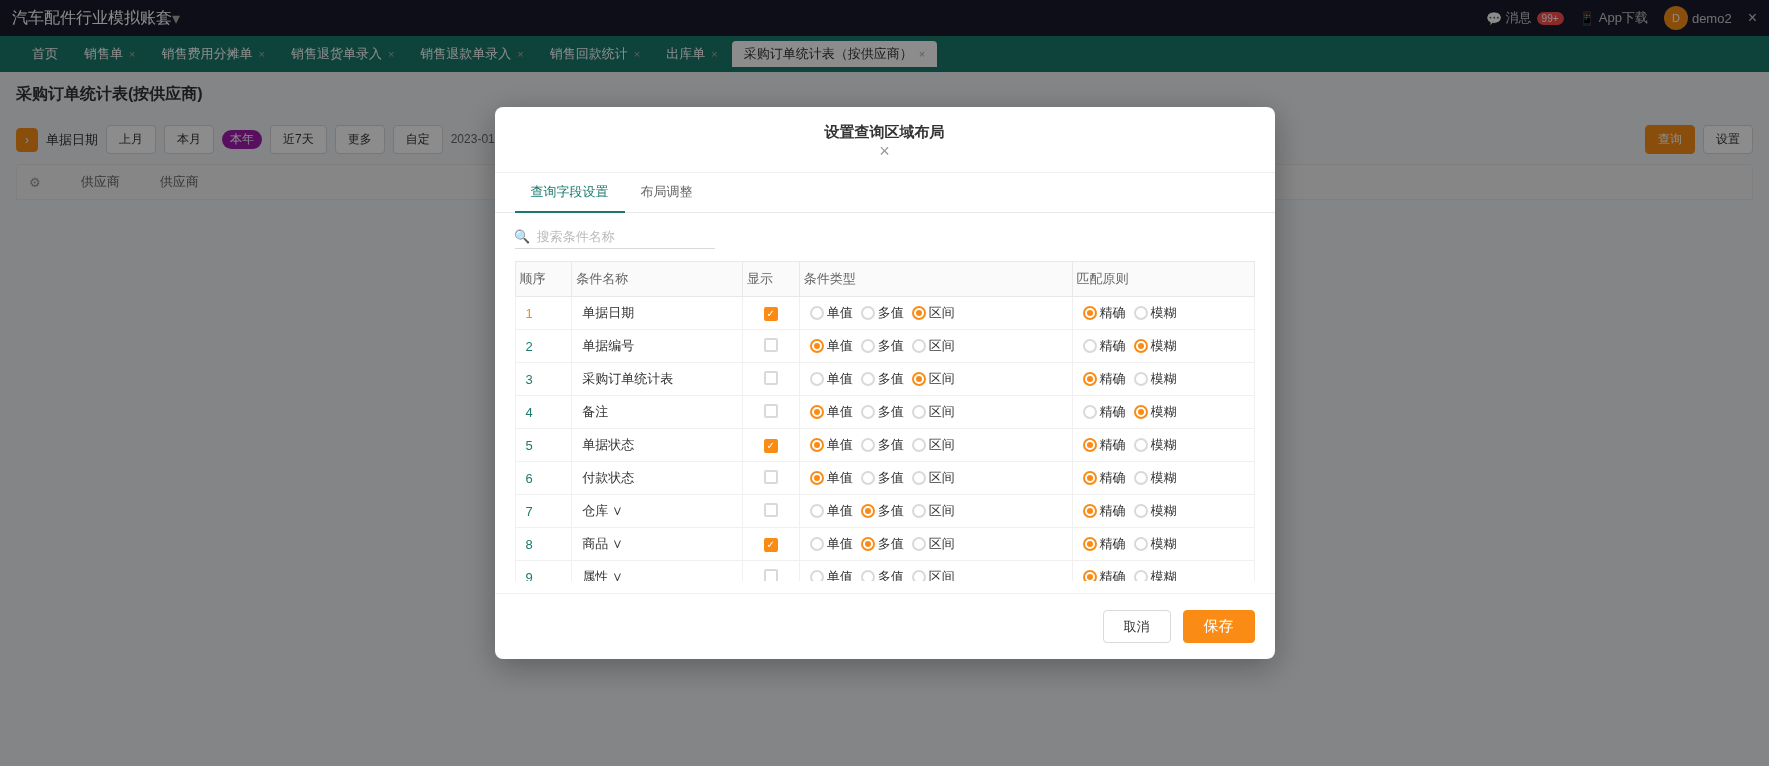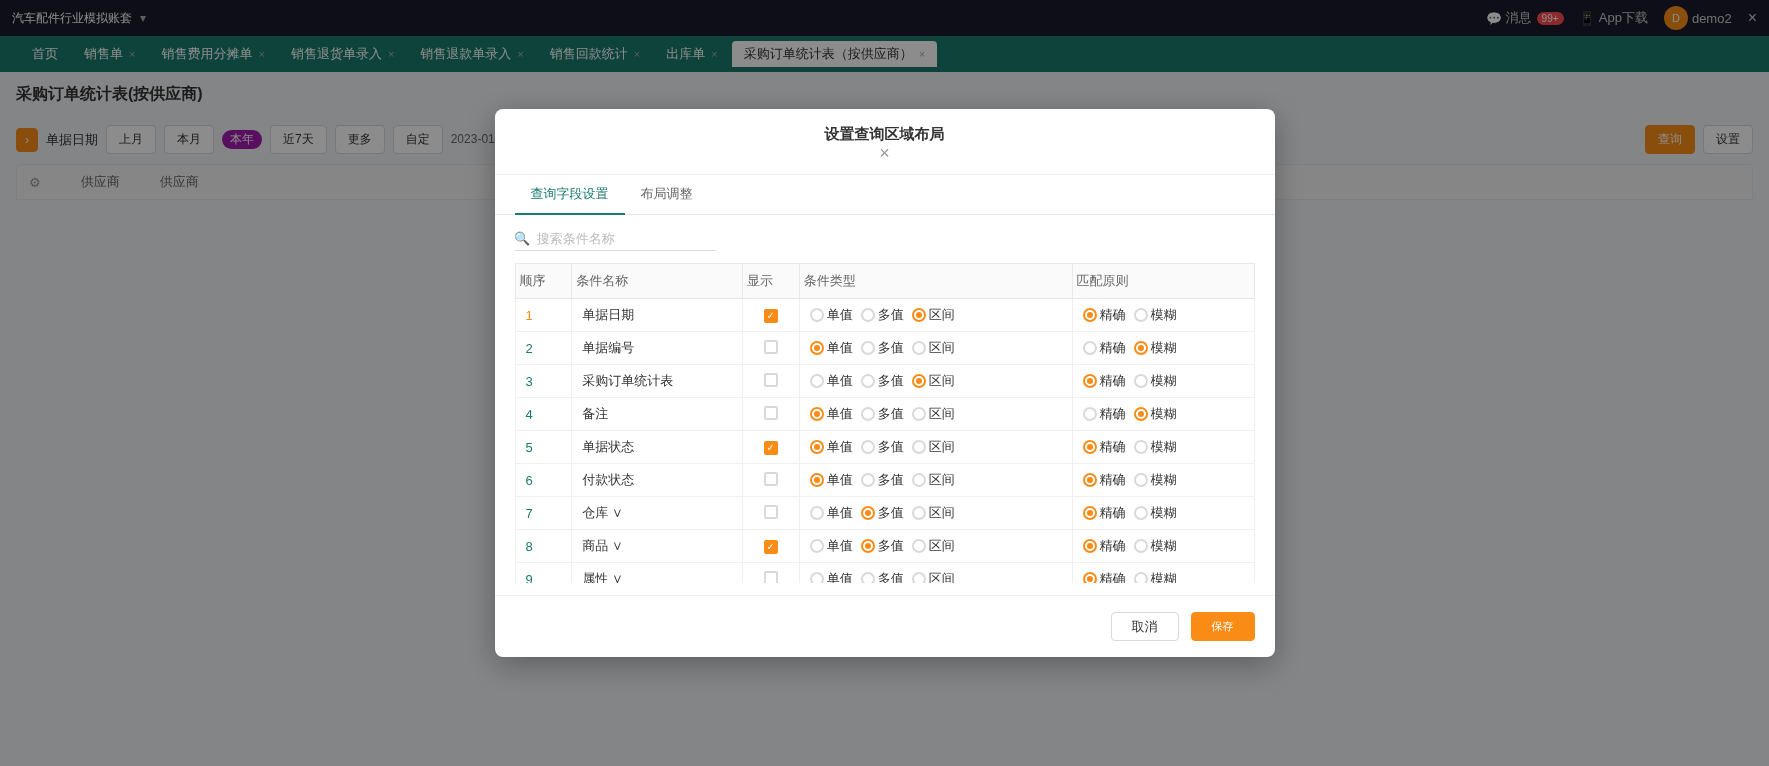--- a/index.html
+++ b/index.html
@@ -8,21 +8,21 @@
     
     .top-nav {
       background: #1a1a2e;
       height: 36px;
       display: flex;
       align-items: center;
       justify-content: space-between;
       padding: 0 12px;
       color: #fff;
     }
-    .top-nav-left { display: flex; align-items: center; gap: 8px; font-size: 12px; }
+    .top-nav-left { display: flex; align-items: center; font-size: 16px; }
     .top-nav-right { display: flex; align-items: center; gap: 16px; font-size: 13px; color: #ccc; }
     .nav-badge { background: #ff4d4f; color: #fff; border-radius: 10px; padding: 1px 5px; font-size: 10px; margin-left: 2px; }
     .close-x { color: #ccc; cursor: pointer; font-size: 16px; }
 
     
     .tab-bar {
       background: #1a7a6e;
       height: 36px;
       display: flex;
       align-items: center;
@@ -177,21 +177,21 @@
 
     
     .modal-footer {
       display: flex;
       justify-content: flex-end;
       gap: 12px;
       padding: 16px 20px;
       border-top: 1px solid #f0f0f0;
     }
     .btn-cancel { padding: 0 20px; border: 1px solid #d9d9d9; border-radius: 4px; background: #fff; cursor: pointer; font-size: 13px; color: #333; }
-    .btn-save { padding: 6px 20px; border: 1px solid #fa8c16; border-radius: 4px; background: #fa8c16; cursor: pointer; font-size: 11px; color: #fff; }
+    .btn-save { padding: 6px 20px; border: 1px solid #fa8c16; border-radius: 4px; background: #fa8c16; cursor: pointer; font-size: 15px; color: #fff; }
   </style>
 </head>
 <body>
 
 <div class="top-nav">
   <div class="top-nav-left">
     <span>汽车配件行业模拟账套</span>
     <span style="color:#aaa;">▾</span>
   </div>
   <div class="top-nav-right">

